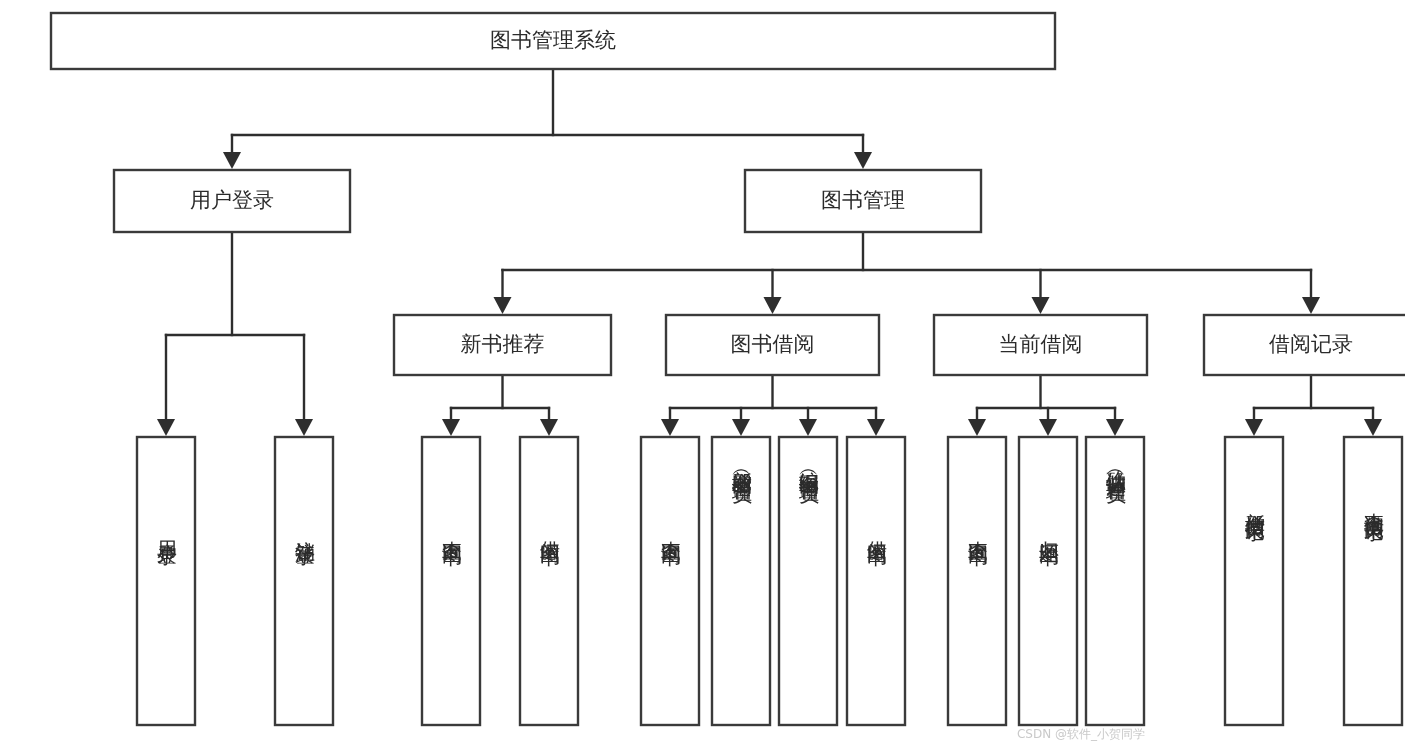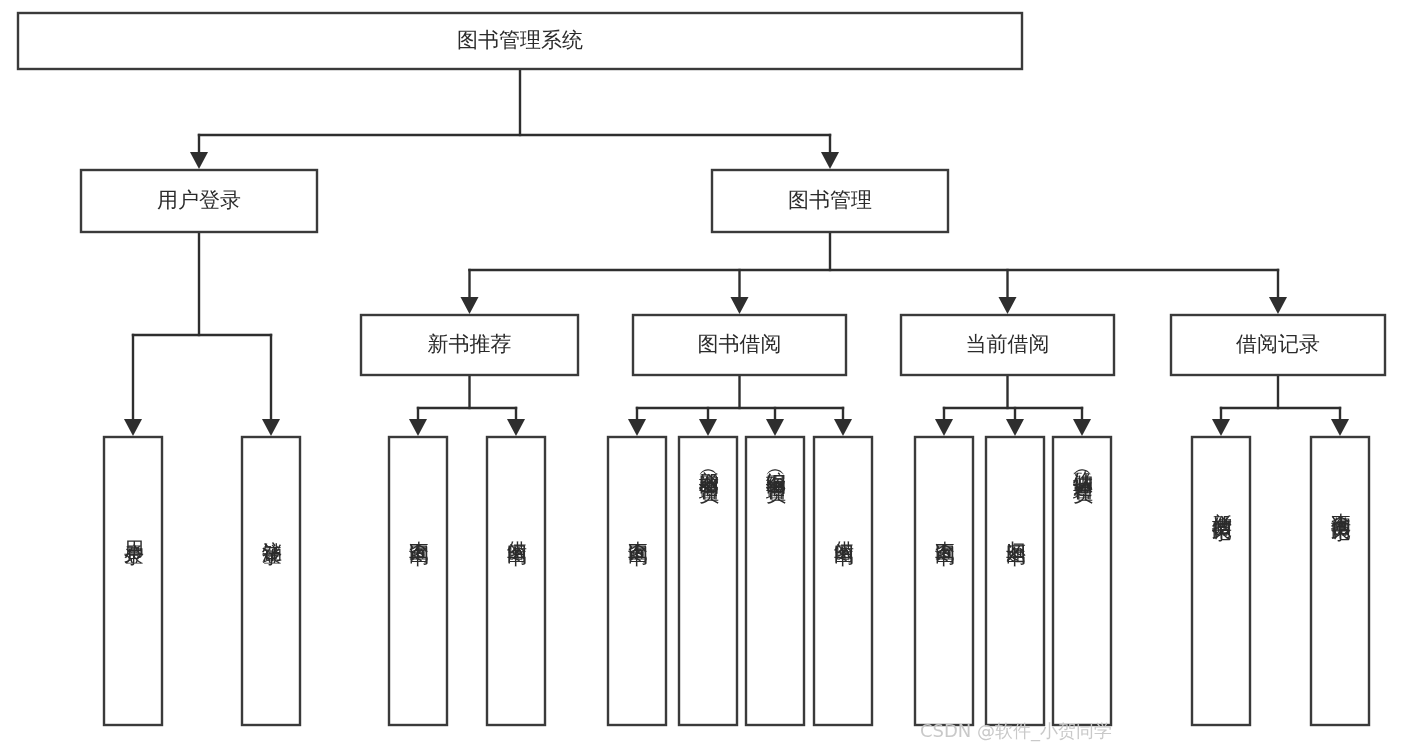--- a/index.html
+++ b/index.html
@@ -12,20 +12,21 @@
     height: 747px;
     font-family: "DejaVu Sans", "Liberation Sans", sans-serif;
     overflow: hidden;
     position: relative;
   }
   #diagram-root {
     position: absolute;
     left: 0; top: 0;
     width: 1120px;
     height: 747px;
+    padding-left: 33px;
   }
   svg.flow {
     display: block;
     width: 1405px;
     height: 747px;
   }
   .node-rect {
     fill: #ffffff;
     stroke: #3a3a3a;
     stroke-width: 2.4;
@@ -51,21 +52,21 @@
   }
   .arrowhead {
     fill: #2e2e2e;
     stroke: none;
   }
   .watermark {
     position: absolute;
     right: 8px;
     bottom: 4px;
     font-family: "DejaVu Sans", "Liberation Sans", sans-serif;
-    font-size: 18px;
+    font-size: 12px;
     color: #c9c9c9;
     white-space: nowrap;
     user-select: none;
   }
 </style>
 </head>
 <body>
 
 <div id="diagram-root">
   <svg class="flow" viewBox="0 0 1405 747" xmlns="http://www.w3.org/2000/svg">

